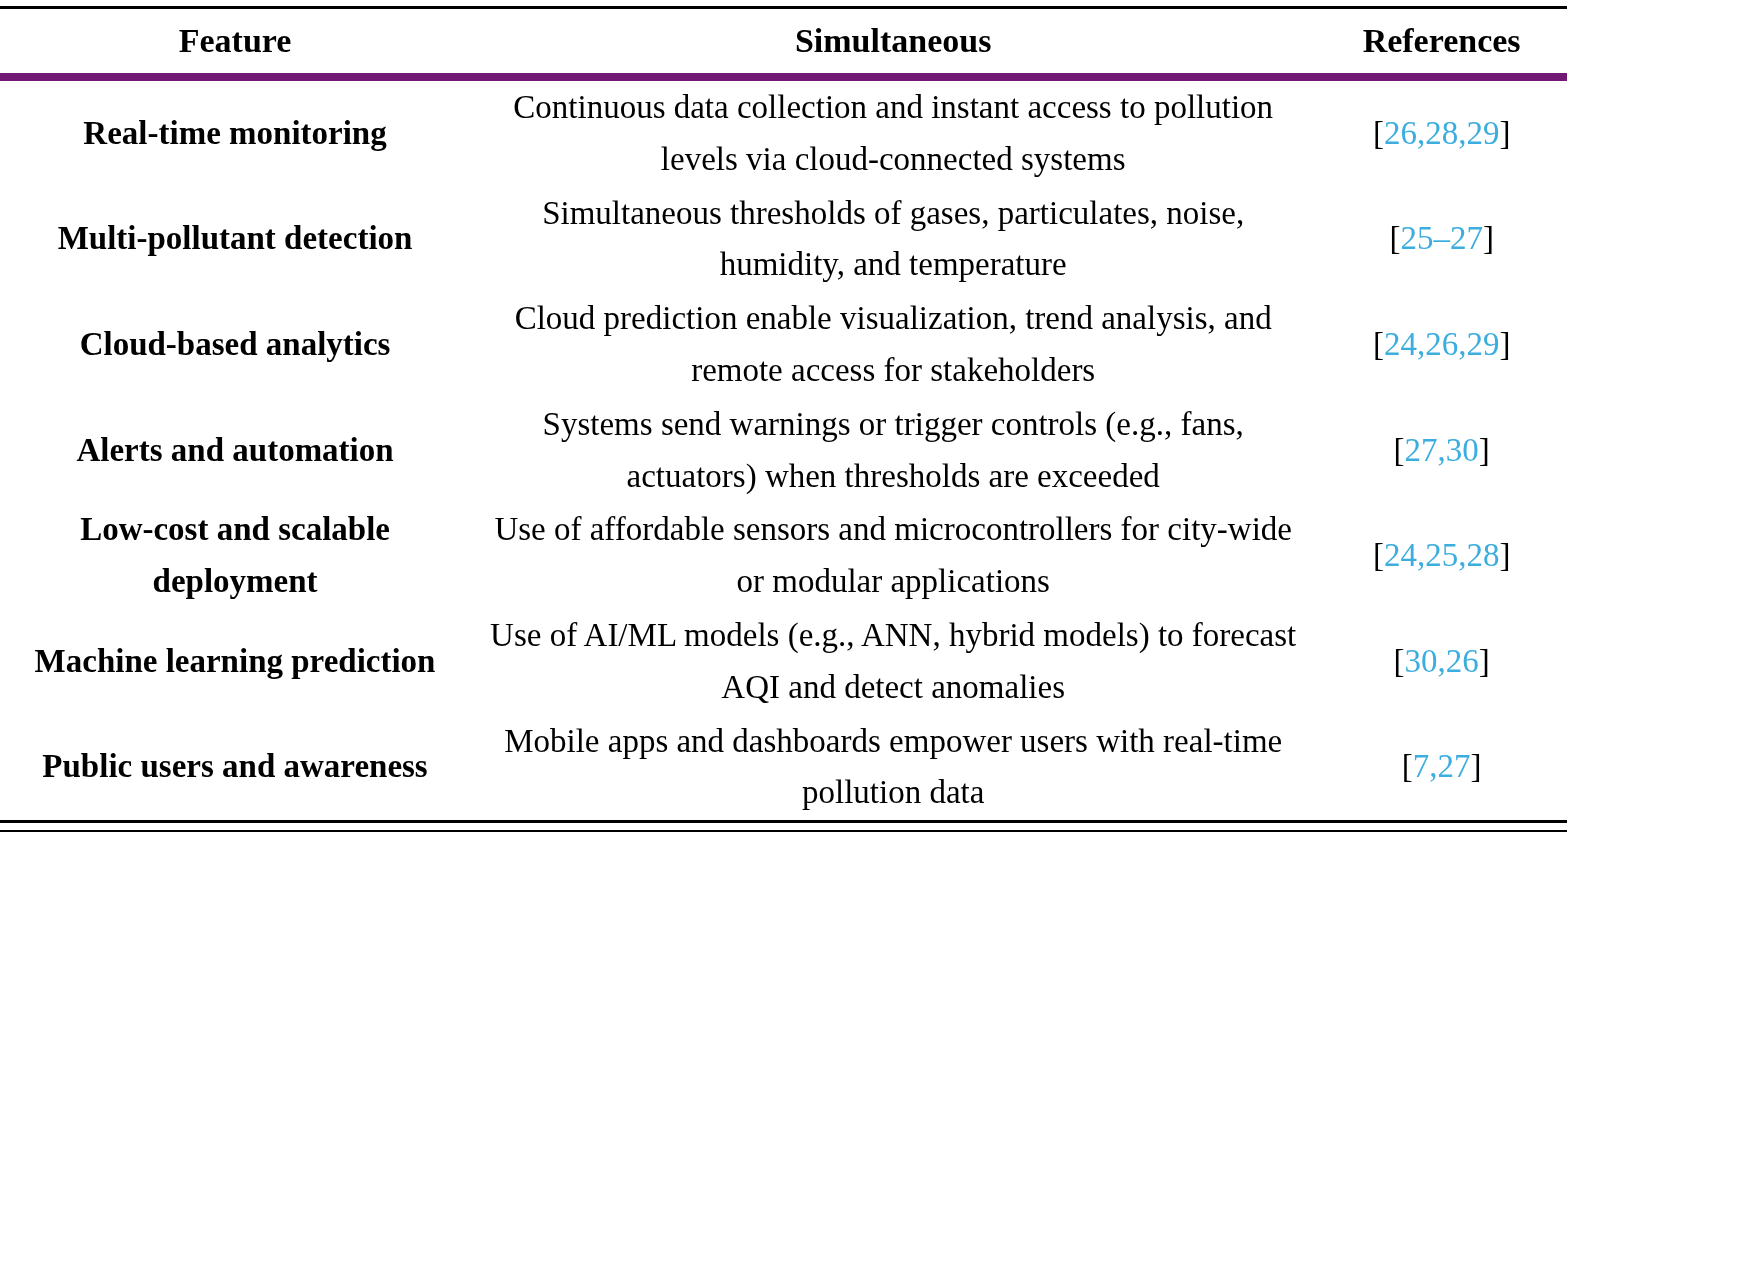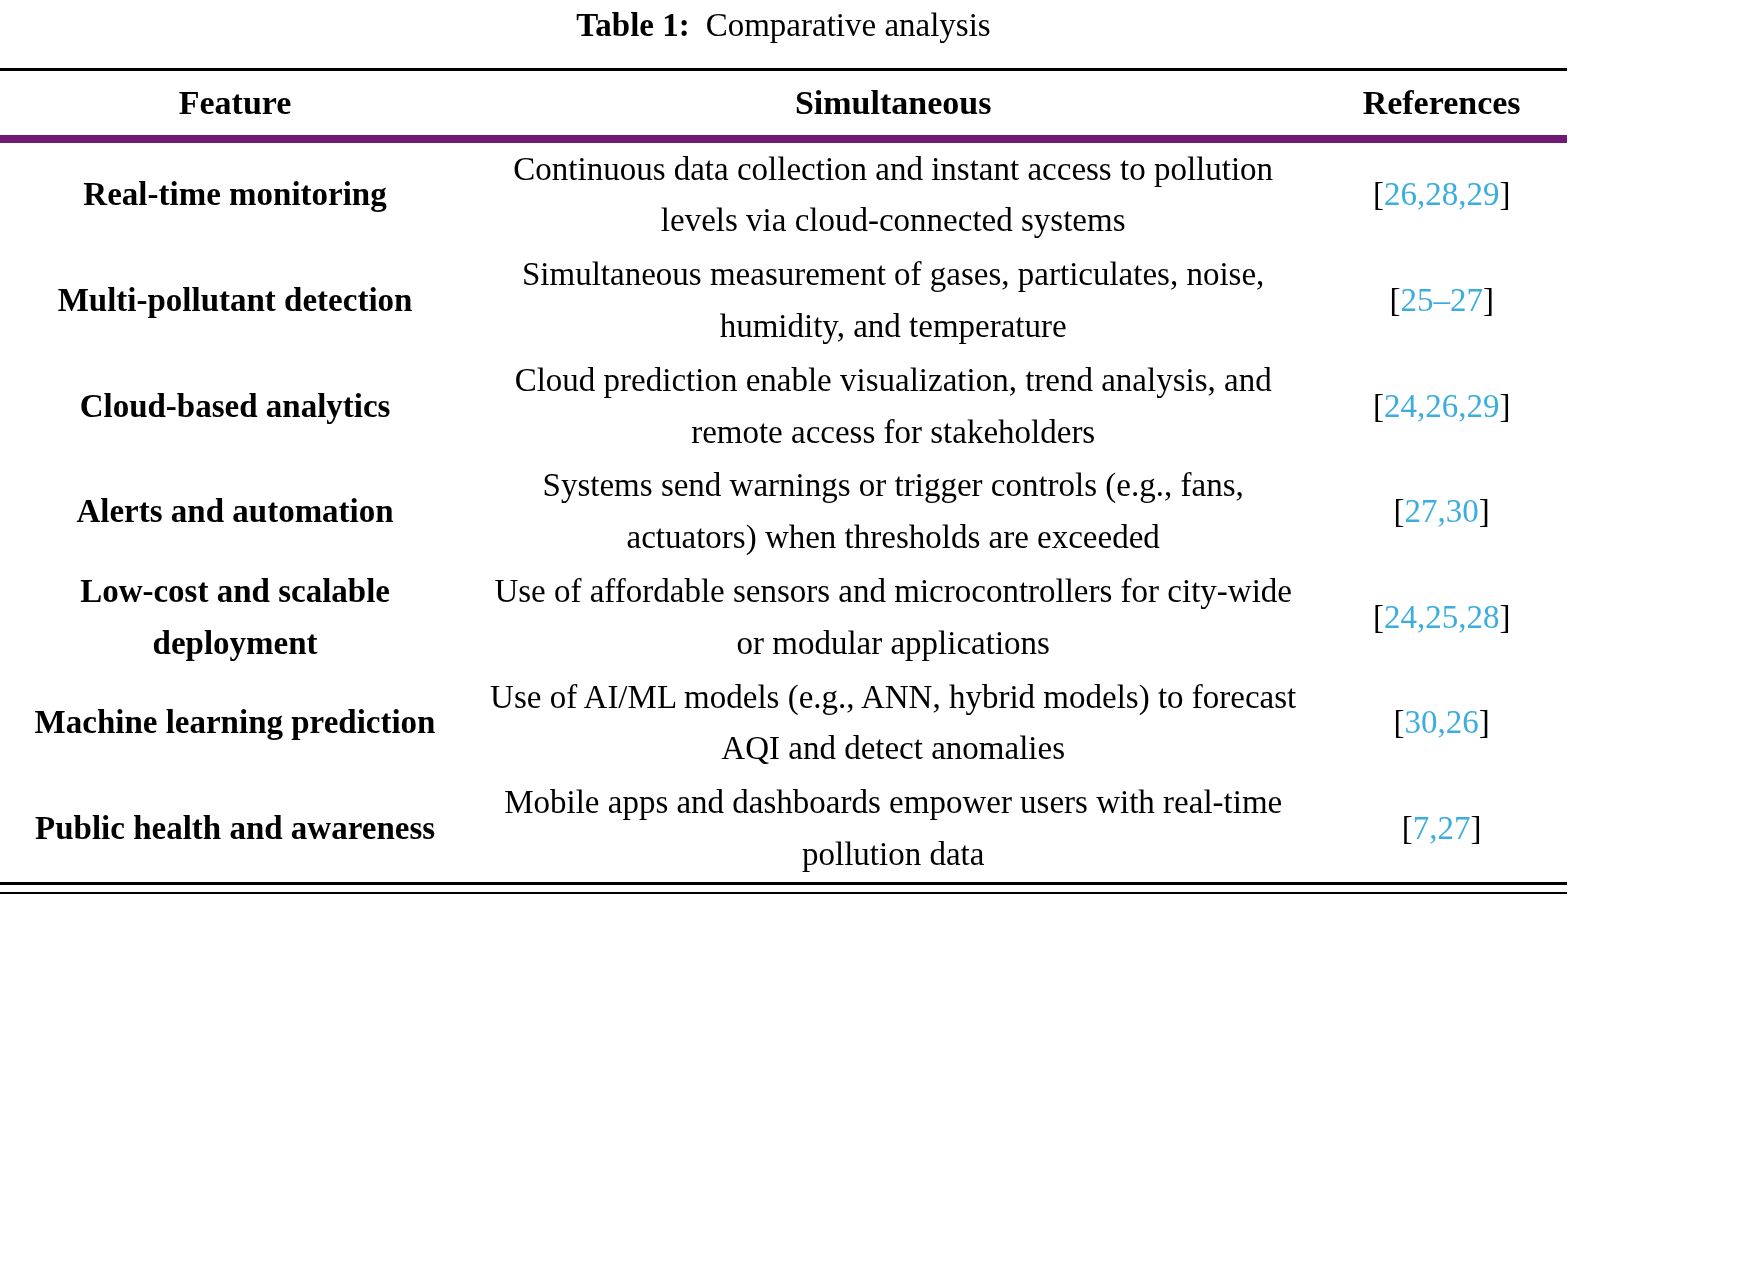--- a/index.html
+++ b/index.html
@@ -61,57 +61,54 @@
     height: 2px;
     background: #000;
     margin-top: 7px;
   }
 </style>
 </head>
 <body>
 
 <div class="sheet">
 
-  <div class="caption">
-    <span class="cap-label">Table 1:</span><span>Comparative analysis</span>
-  </div>
 
   <div class="tbl">
     <div class="tr">
       <div class="th col-feature">Feature</div>
       <div class="th col-desc">Simultaneous</div>
       <div class="th col-refs">References</div>
     </div>
 
     <div style="display:contents" id="tbody"><div class="tr">
           <div class="td col-feature">Real-time monitoring</div>
           <div class="td col-desc">Continuous data collection and instant access to pollution levels via cloud-connected systems</div>
           <div class="td col-refs"><span class="bracket">[</span><span class="ref">26</span><span class="ref-sep">,</span><span class="ref">28</span><span class="ref-sep">,</span><span class="ref">29</span><span class="bracket">]</span></div>
         </div><div class="tr">
           <div class="td col-feature">Multi-pollutant detection</div>
-          <div class="td col-desc">Simultaneous measurement of gases, particulates, noise, humidity, and temperature</div>
+          <div class="td col-desc">Simultaneous thresholds of gases, particulates, noise, humidity, and temperature</div>
           <div class="td col-refs"><span class="bracket">[</span><span class="ref">25</span><span class="ref-sep">–</span><span class="ref">27</span><span class="bracket">]</span></div>
         </div><div class="tr">
           <div class="td col-feature">Cloud-based analytics</div>
           <div class="td col-desc">Cloud prediction enable visualization, trend analysis, and remote access for stakeholders</div>
           <div class="td col-refs"><span class="bracket">[</span><span class="ref">24</span><span class="ref-sep">,</span><span class="ref">26</span><span class="ref-sep">,</span><span class="ref">29</span><span class="bracket">]</span></div>
         </div><div class="tr">
           <div class="td col-feature">Alerts and automation</div>
           <div class="td col-desc">Systems send warnings or trigger controls (e.g., fans, actuators) when thresholds are exceeded</div>
           <div class="td col-refs"><span class="bracket">[</span><span class="ref">27</span><span class="ref-sep">,</span><span class="ref">30</span><span class="bracket">]</span></div>
         </div><div class="tr">
           <div class="td col-feature">Low-cost and scalable deployment</div>
           <div class="td col-desc">Use of affordable sensors and microcontrollers for city-wide or modular applications</div>
           <div class="td col-refs"><span class="bracket">[</span><span class="ref">24</span><span class="ref-sep">,</span><span class="ref">25</span><span class="ref-sep">,</span><span class="ref">28</span><span class="bracket">]</span></div>
         </div><div class="tr">
           <div class="td col-feature">Machine learning prediction</div>
           <div class="td col-desc">Use of AI/ML models (e.g., ANN, hybrid models) to forecast AQI and detect anomalies</div>
           <div class="td col-refs"><span class="bracket">[</span><span class="ref">30</span><span class="ref-sep">,</span><span class="ref">26</span><span class="bracket">]</span></div>
         </div><div class="tr">
-          <div class="td col-feature">Public health and awareness</div>
+          <div class="td col-feature">Public users and awareness</div>
           <div class="td col-desc">Mobile apps and dashboards empower users with real-time pollution data</div>
           <div class="td col-refs"><span class="bracket">[</span><span class="ref">7</span><span class="ref-sep">,</span><span class="ref">27</span><span class="bracket">]</span></div>
         </div></div>
   </div>
 
   <div class="bottom-rule"></div>
 
 </div>
 
 </body></html>

